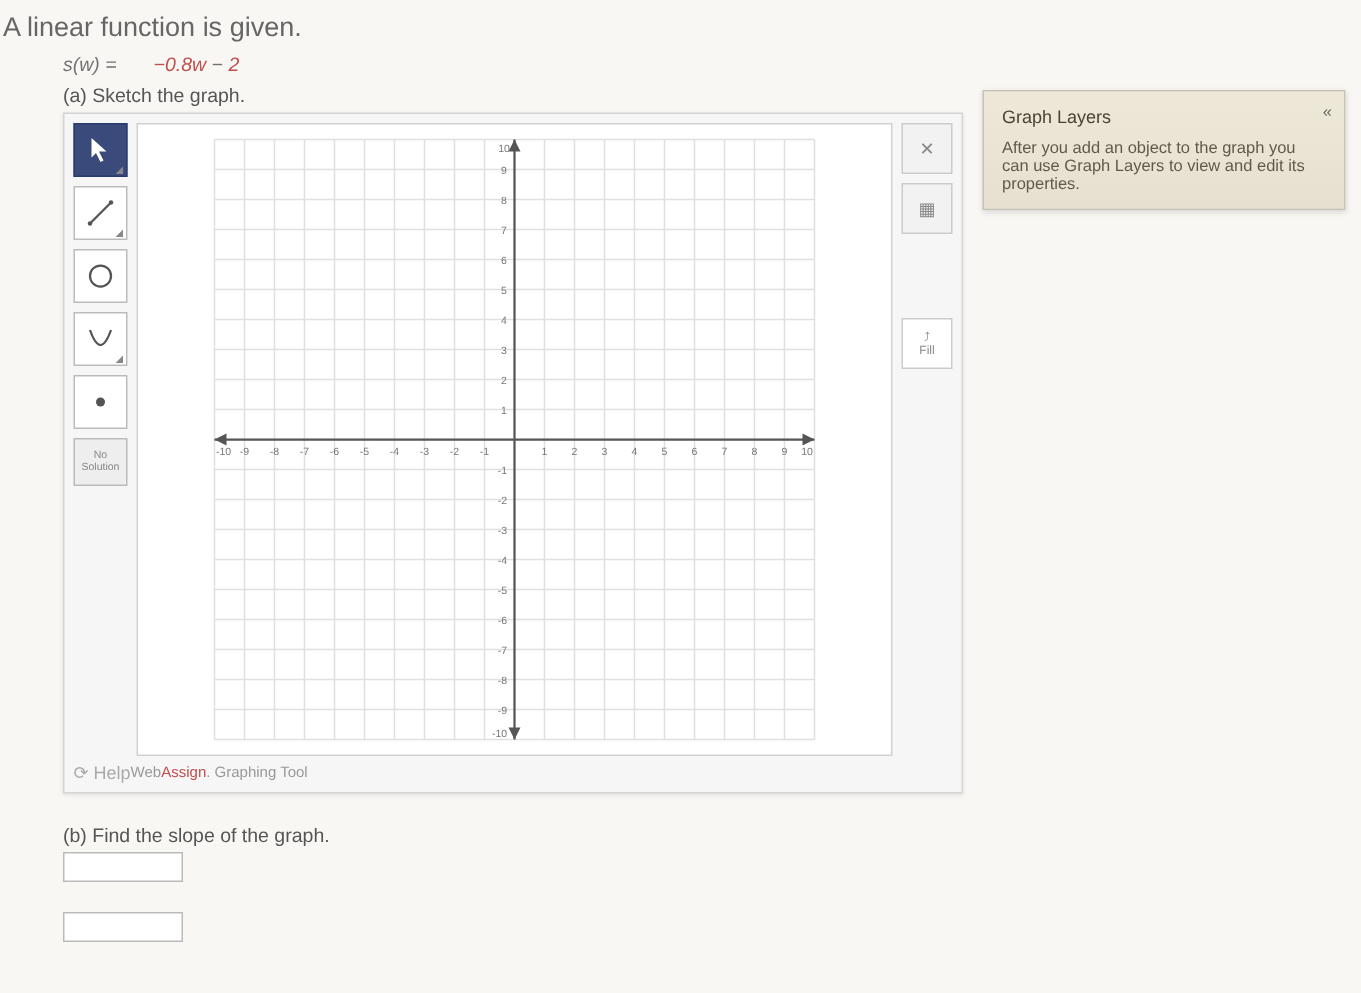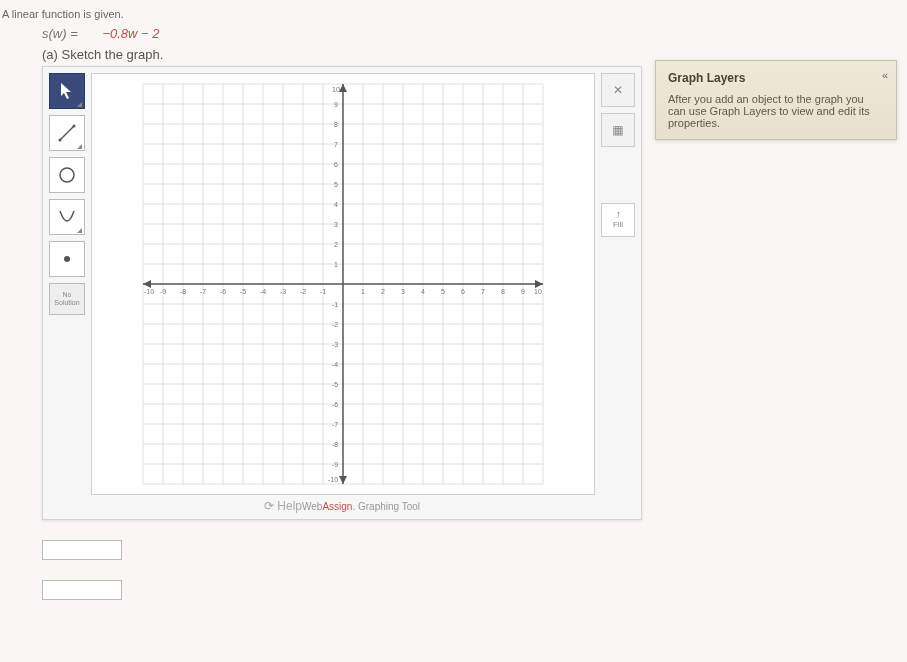--- a/index.html
+++ b/index.html
@@ -6,21 +6,21 @@
   body {
     font-family: Arial, Helvetica, sans-serif;
     background: #f8f7f4;
     font-size: 13px;
     color: #555;
     padding: 8px 0 20px 2px;
     width: 907px;
     height: 662px;
     position: relative;
   }
-  .header { color: #666; font-size: 11px; }
+  .header { color: #666; font-size: 18px; }
   .equation { margin: 6px 0 6px 40px; font-style: italic; }
   .eq-fn { color: #737373; }
   .eq-coef { color: #c0504d; margin-left: 21px; }
   .eq-const { color: #c0504d; }
   .part-a { margin-left: 40px; color: #555; margin-bottom: 4px; }
   
   .graph-wrap { display: flex; align-items: flex-start; margin-left: 40px; }
   .graph-widget {
     display: flex;
     flex-direction: column;
@@ -75,38 +75,38 @@
     font-size: 12px; color: #888; cursor: pointer;
   }
   .fill-btn {
     margin-top: 50px; width: 34px; height: 34px;
     border: 1px solid #ccc; background: #fff;
     display: flex; flex-direction: column;
     align-items: center; justify-content: center;
     font-size: 8px; color: #888; cursor: pointer;
   }
   
-  .footer-row { margin-top: 4px; display: flex; justify-content: center; align-items: center; font-size: 10px; color: #999; }
+  .footer-row { margin-top: 4px; display: flex; justify-content: flex-start; align-items: center; font-size: 10px; color: #999; }
   .help-icon { font-size: 12px; color: #aaa; }
   .brand { color: #999; }
   .brand b { font-weight: normal; }
   .brand .assign { color: #c0504d; font-weight: normal; }
   
   .layers-panel {
     position: absolute;
     left: 655px; top: 60px;
     width: 242px;
     background: linear-gradient(#eee8d8, #e6e0d0);
     border: 1px solid #c8c2b4;
     padding: 10px 12px;
     font-size: 11px;
     color: #615a4a;
     box-shadow: 0 1px 4px rgba(0,0,0,0.15);
   }
-  .layers-panel h4 { font-size: 12px; font-weight: bold; margin-bottom: 8px; color: #4a4436; }
+  .layers-panel h4 { font-size: 12px; font-weight: normal; margin-bottom: 8px; color: #4a4436; }
   .layers-panel .collapse {
     position: absolute; top: 8px; right: 8px;
     font-size: 11px; color: #666; cursor: pointer;
   }
   
   .part { margin: 20px 0 0 40px; color: #555; }
   .ans-box {
     width: 80px; height: 20px; border: 1px solid #bbb;
     background: #fff; display: block; margin-top: 4px;
   }
@@ -274,18 +274,19 @@
   </div>
 </div>
 
 <div class="layers-panel">
   <span class="collapse">«</span>
   <h4>Graph Layers</h4>
   <div>After you add an object to the graph you can use Graph Layers to view and edit its properties.</div>
 </div>
 
 <div class="part">
+  <span>(b) Find the slope of the graph.</span>
   <input class="ans-box" type="text" style="">
 </div>
 
 <div class="part">
   <input class="ans-box" type="text" style="">
 </div>
 
 </body></html>

